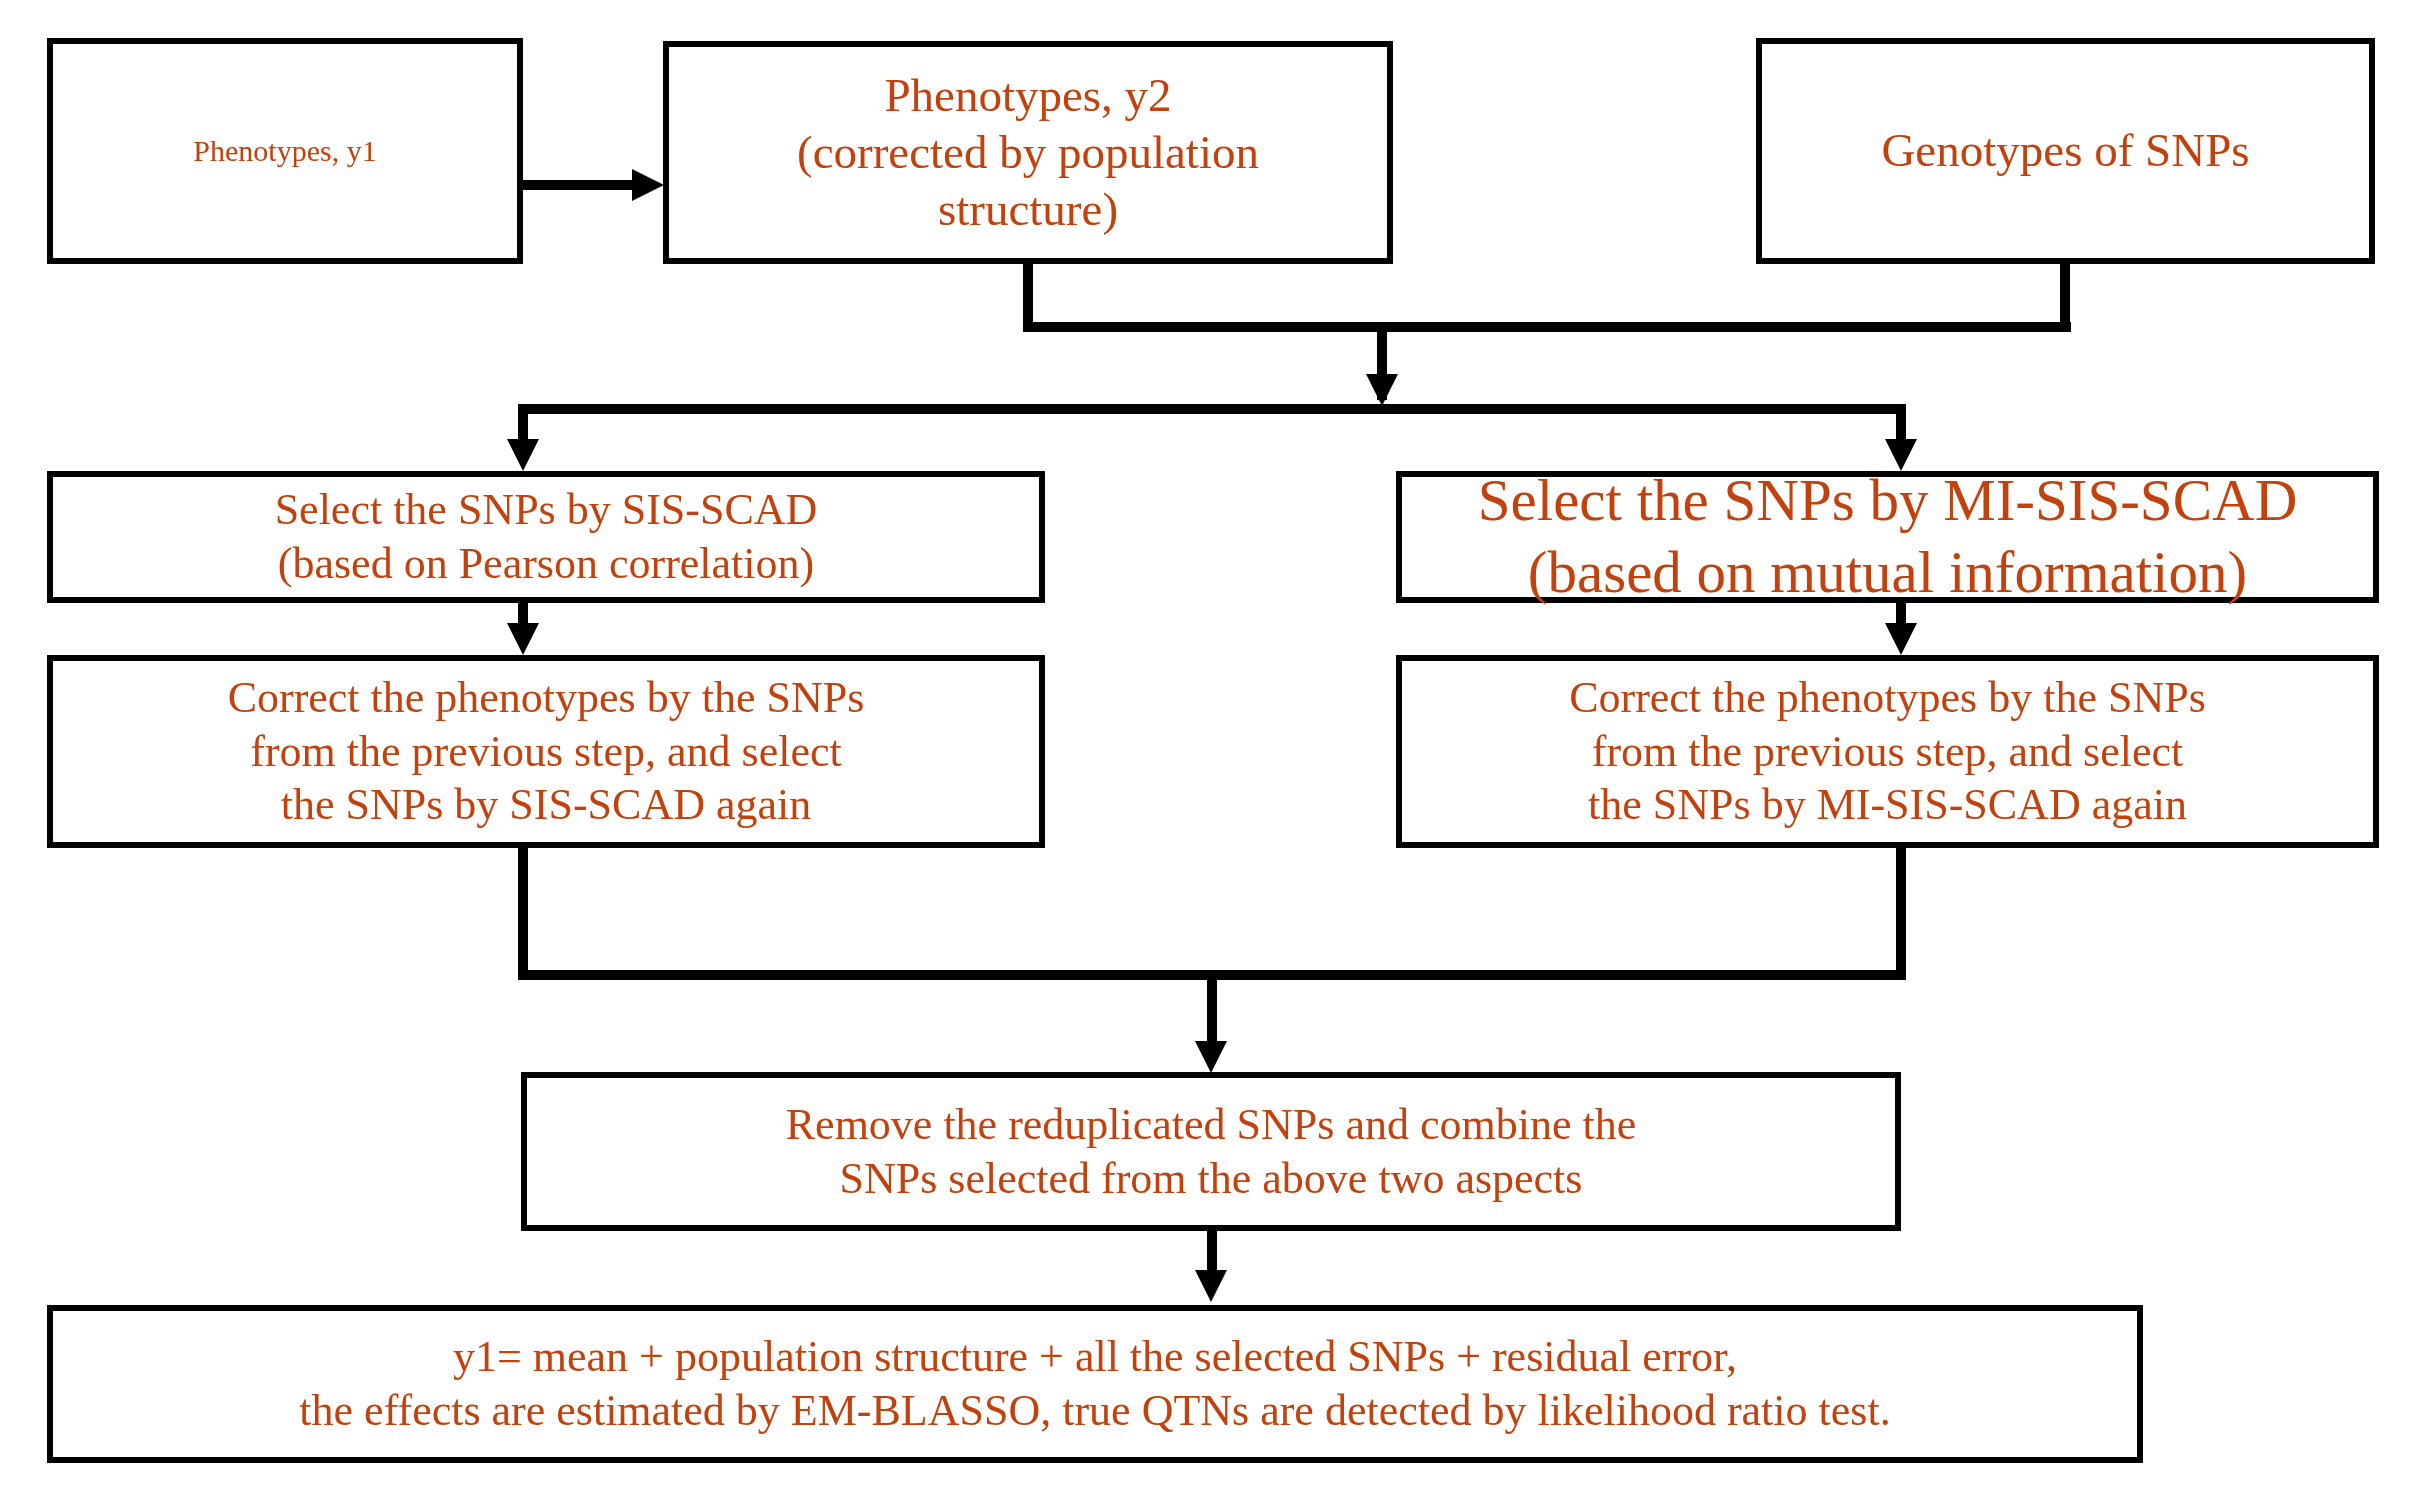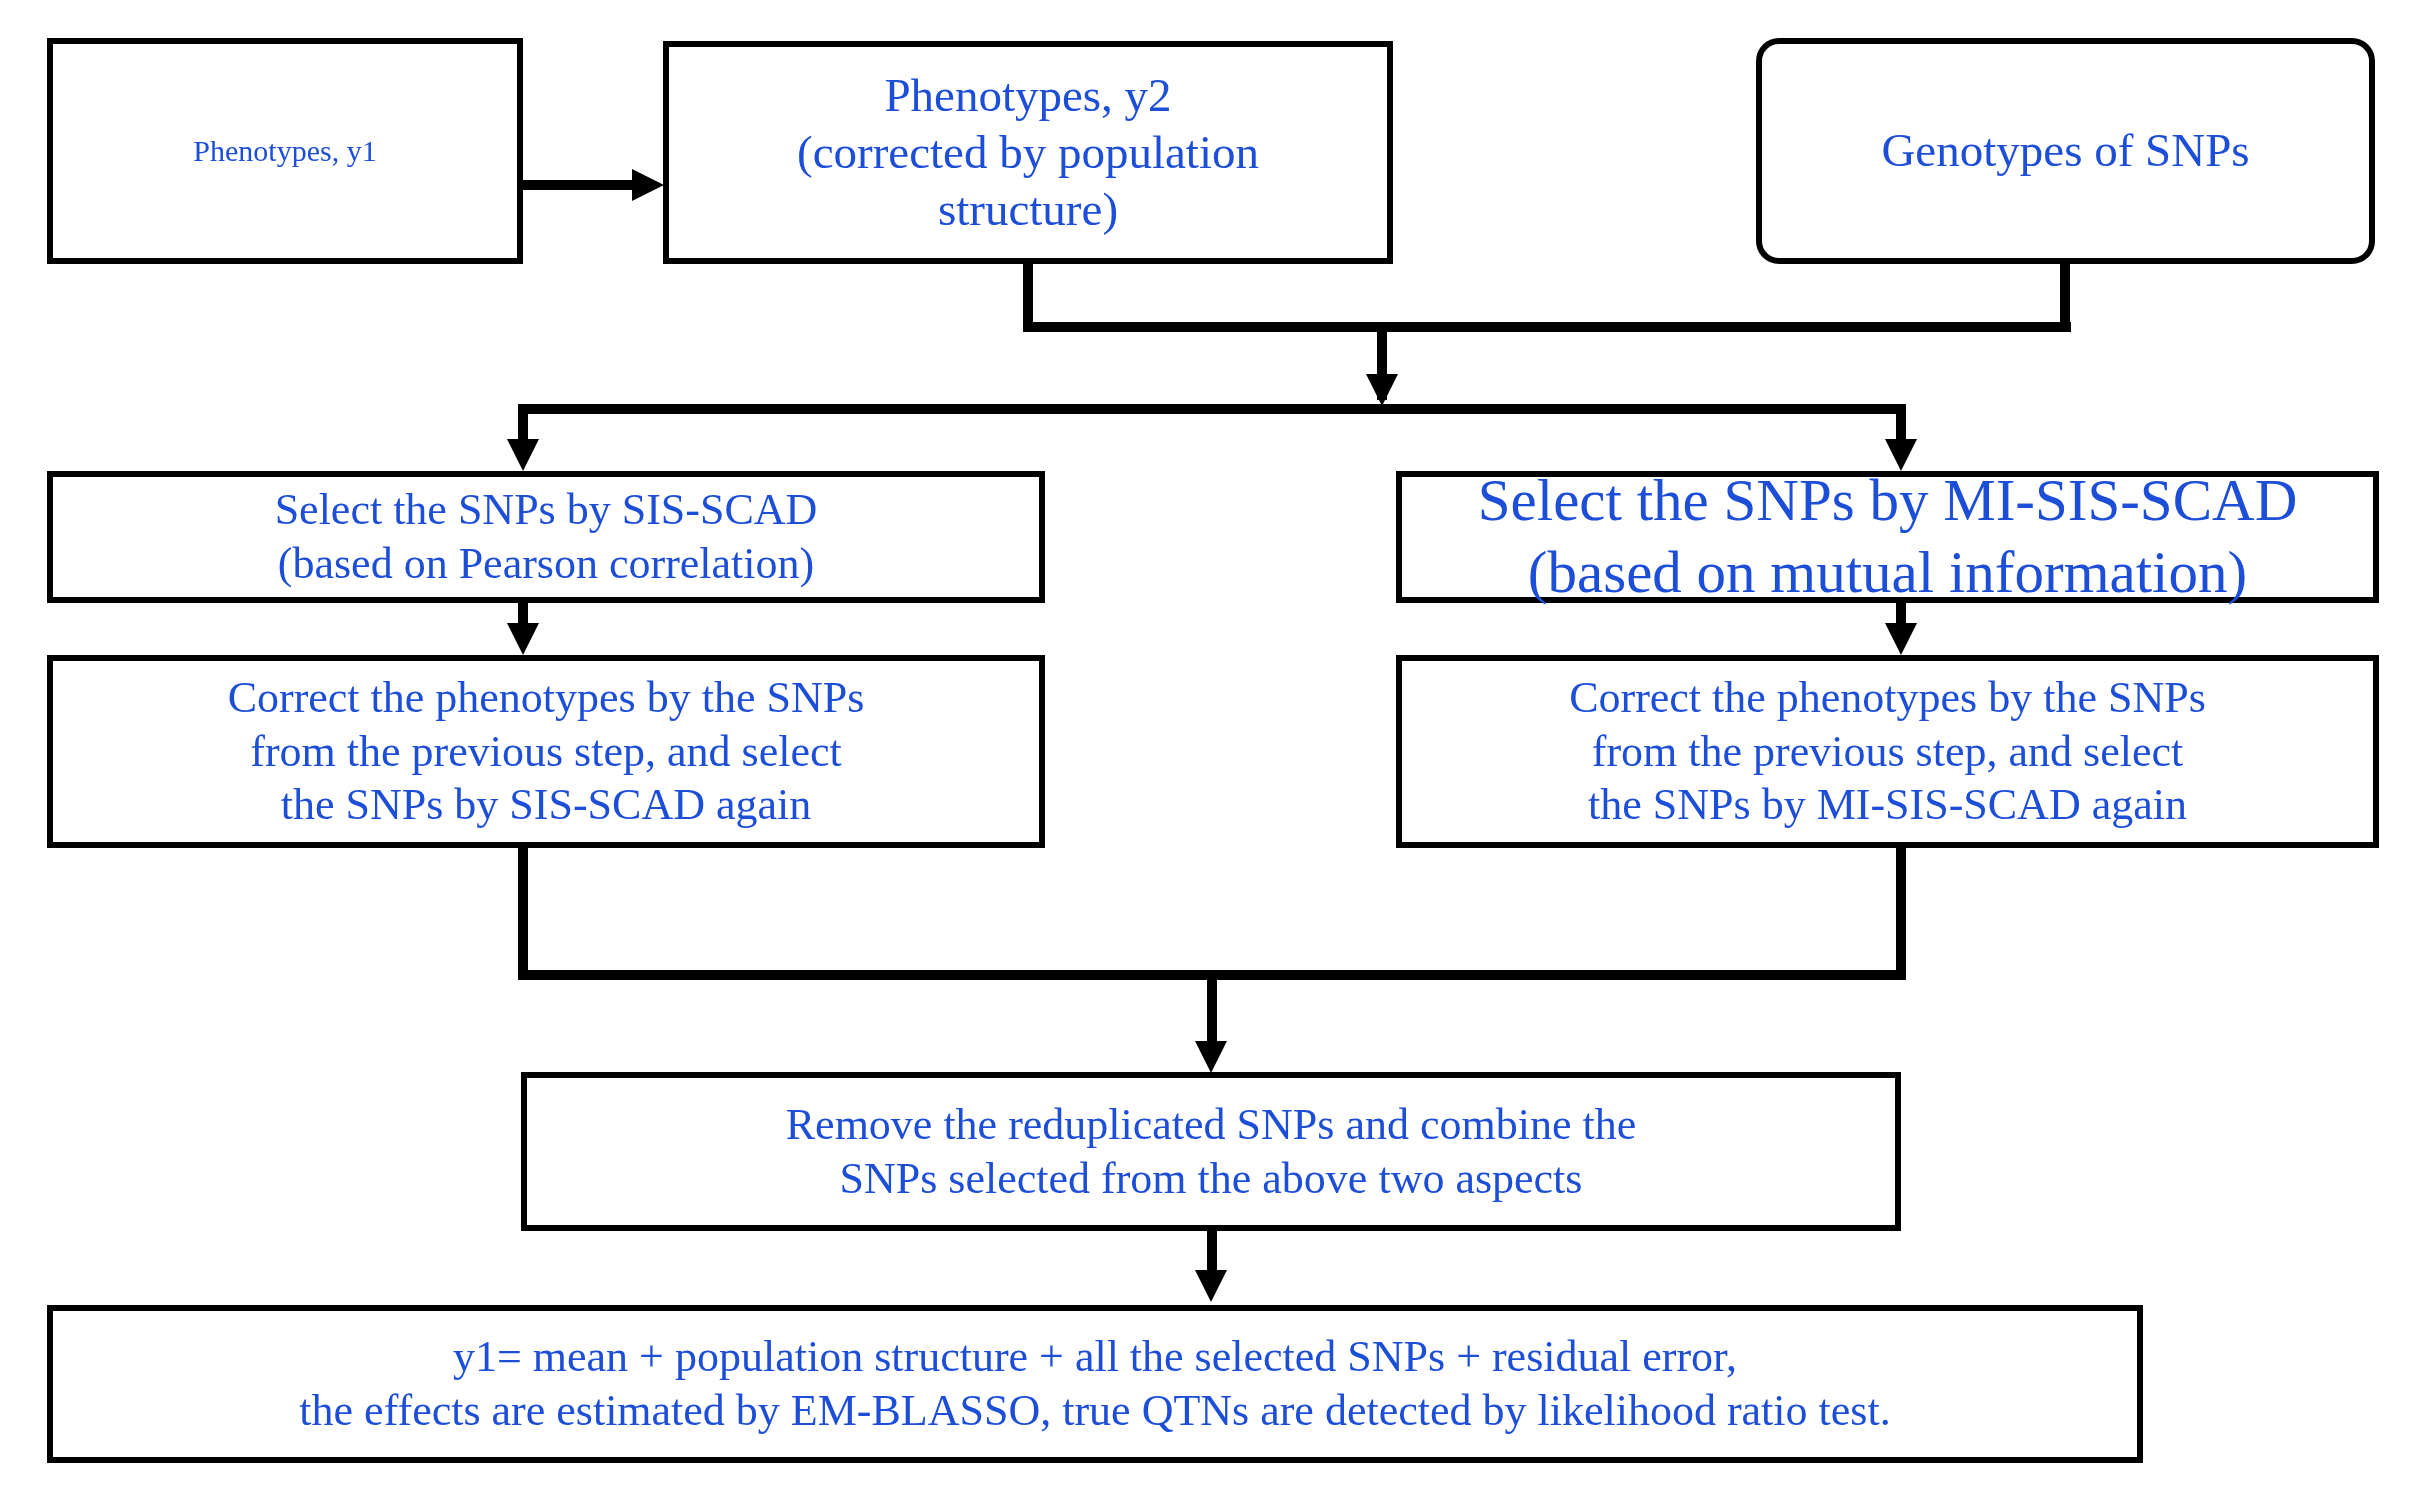--- a/index.html
+++ b/index.html
@@ -20,34 +20,34 @@
   }
   .box {
     position: absolute;
     box-sizing: border-box;
     border: 6.8px solid #000000;
     background: #ffffff;
     display: flex;
     align-items: center;
     justify-content: center;
     text-align: center;
-    color: #1d4ed8;
+    color: #c2410c;
     font-family: "Liberation Serif", "DejaVu Serif", serif;
   }
   .box .txt {
     display: block;
     width: 100%;
     line-height: 1.22;
     white-space: pre-line;
   }
 
   
   #box-phenotypes-y1   { left: 47px;   top: 38px;   width: 476px;  height: 226px; font-size: 30px; }
   #box-phenotypes-y2   { left: 663px;  top: 41px;   width: 730px;  height: 223px; font-size: 47px; }
-  #box-genotypes       { left: 1756px; top: 38px;   width: 619px;  height: 226px; font-size: 47px; border-radius: 23px; }
+  #box-genotypes       { left: 1756px; top: 38px;   width: 619px;  height: 226px; font-size: 47px; }
 
   #box-select-sis      { left: 47px;   top: 471px;  width: 998px; height: 132px; font-size: 44px; align-items: center; }
   #box-select-misis    { left: 1396px; top: 471px;  width: 983px; height: 132px; font-size: 59px; }
 
   #box-correct-sis     { left: 47px;   top: 655px;  width: 998px; height: 193px; font-size: 44px; }
   #box-correct-misis   { left: 1396px; top: 655px;  width: 983px; height: 193px; font-size: 44px; }
 
   #box-remove-dup      { left: 521px;  top: 1072px; width: 1380px; height: 159px; font-size: 44px; }
   #box-final-model     { left: 47px;   top: 1305px; width: 2096px; height: 158px; font-size: 44px; }
 

